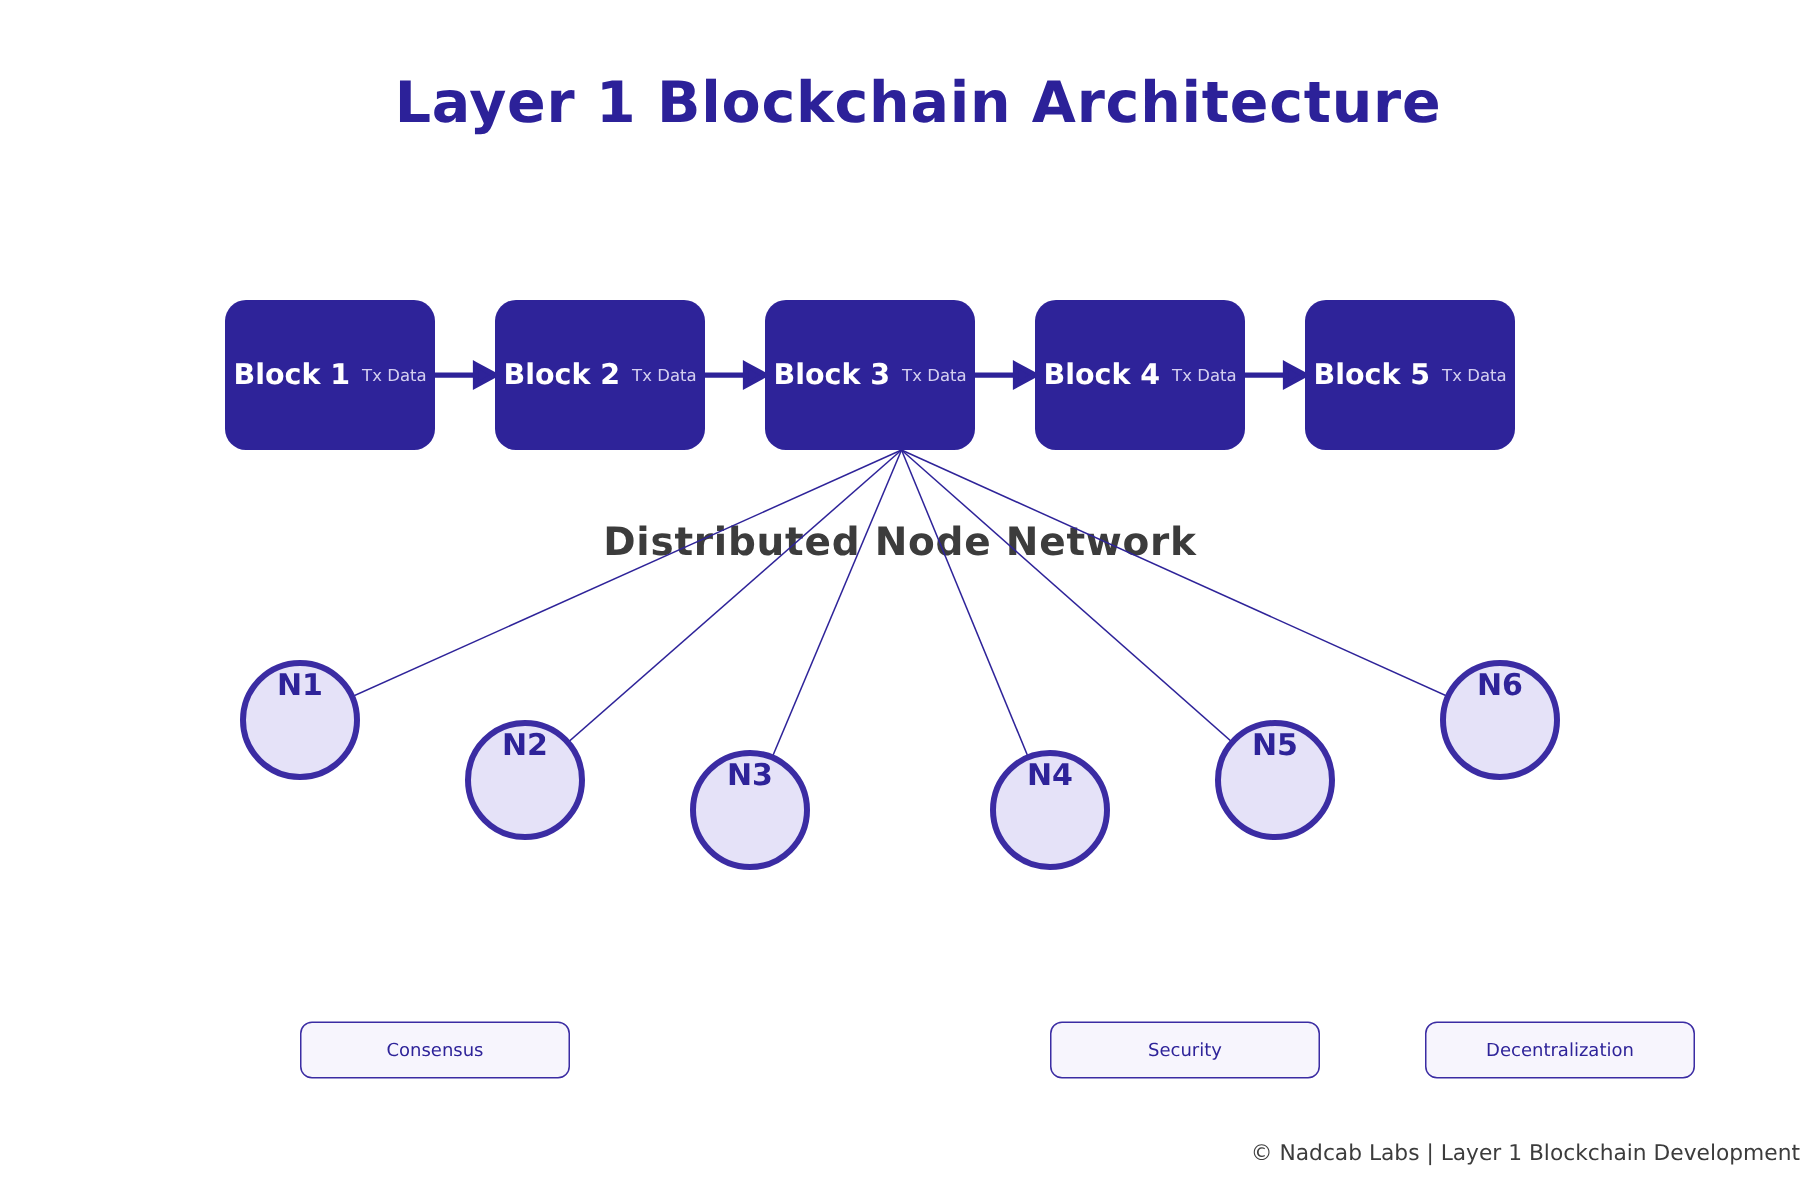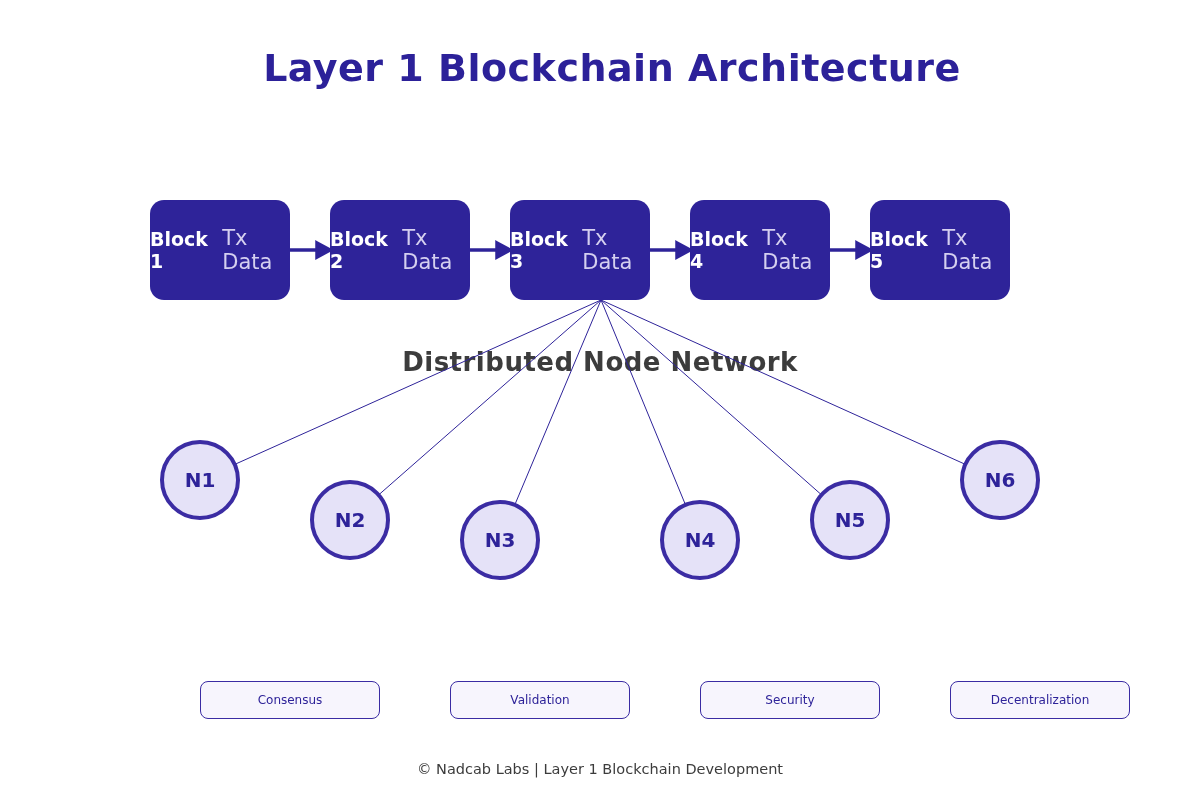--- a/index.html
+++ b/index.html
@@ -55,32 +55,31 @@
     gap: 8px;
     z-index: 3;
   }
   .block-label {
     color: #ffffff;
     font-size: 19px;
     font-weight: bold;
   }
   .block-sublabel {
     color: #D5D0F0;
-    font-size: 21px;
+    font-size: 11px;
   }
   .node {
     position: absolute;
     box-sizing: border-box;
     width: 80px;
     height: 80px;
     background: #E5E2F8;
     border: 4px solid #3B2CA3;
     border-radius: 50%;
     display: flex;
-    align-items: center;
     justify-content: center;
     z-index: 3;
   }
   .node-label {
     color: #2E2399;
     font-size: 20px;
     font-weight: bold;
   }
   .feature {
     position: absolute;
@@ -97,21 +96,21 @@
     z-index: 3;
   }
   .feature-label {
     color: #2E2399;
     font-size: 12px;
   }
   .footer-note {
     position: absolute;
     top: 761px; left: 0;
     width: 1200px;
-    text-align: center;
+    text-align: right;
     font-size: 14.5px;
     color: #3C3C3C;
   }
 </style>
 </head>
 <body>
 
 <div class="canvas">
 
   <h1 class="page-title">Layer 1 Blockchain Architecture</h1>
@@ -177,23 +176,20 @@
   <div class="node" style="left:810px; top:480px">
     <span class="node-label">N5</span>
   </div>
   <div class="node" style="left:960px; top:440px">
     <span class="node-label">N6</span>
   </div>
 
   <div class="feature" style="left:200px">
     <span class="feature-label">Consensus</span>
   </div>
-  <div class="feature" style="left:450px">
-    <span class="feature-label">Validation</span>
-  </div>
   <div class="feature" style="left:950px">
     <span class="feature-label">Decentralization</span>
   </div>
   <div class="feature" style="left:700px">
     <span class="feature-label">Security</span>
   </div>
 
   <div class="footer-note">© Nadcab Labs | Layer 1 Blockchain Development</div>
 
 </div>

